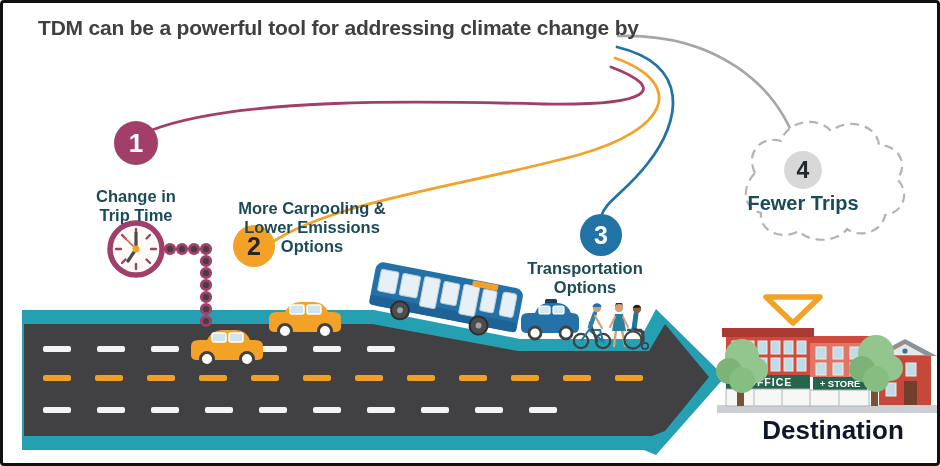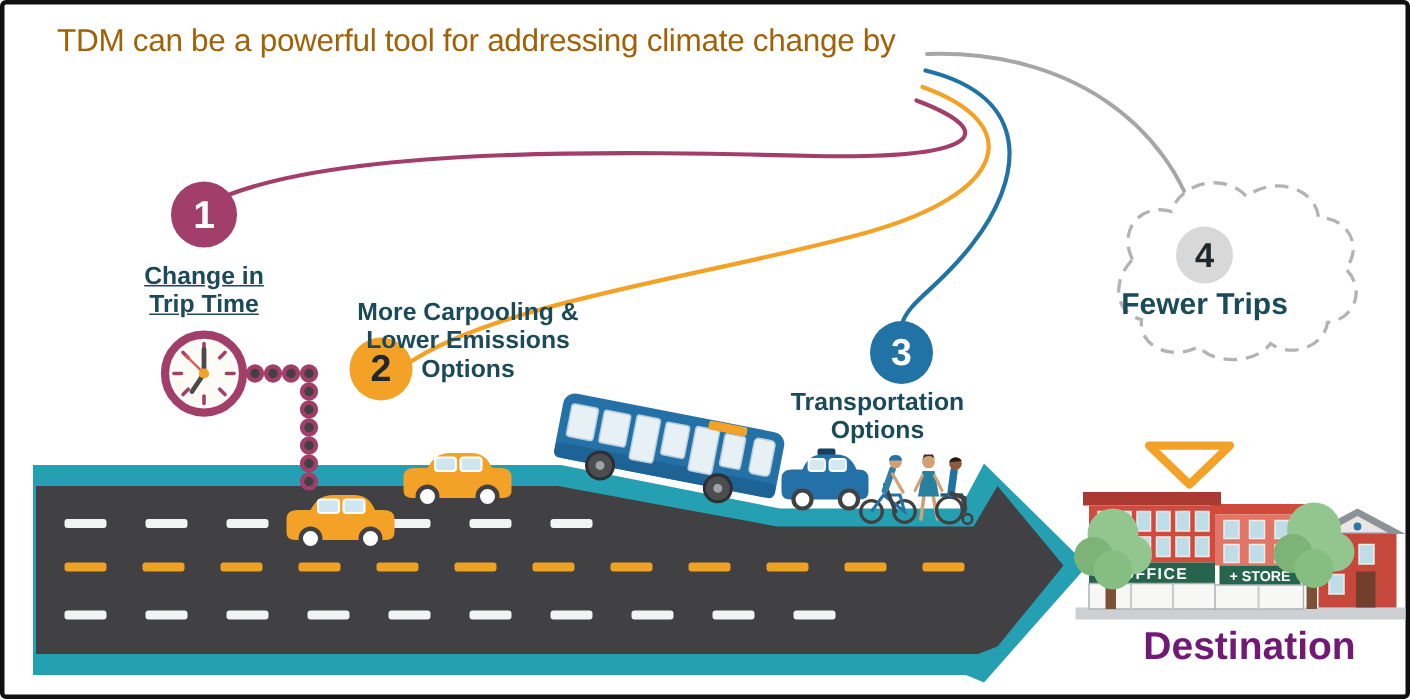--- a/index.html
+++ b/index.html
@@ -3,42 +3,42 @@
 <meta charset="utf-8">
 <style>
   html,body{margin:0;padding:0;background:#ffffff;font-family:"Liberation Sans",sans-serif;}
   #stage{
     position:relative;width:940px;height:466px;box-sizing:border-box;
     border:3px solid #101010;border-radius:4px;background:#ffffff;overflow:hidden;
   }
   #canvas{position:absolute;left:0;top:0;width:940px;height:466px;}
   .headline{
     position:absolute;left:35px;top:11px;width:640px;
-    font-size:21px;line-height:28px;font-weight:400;letter-spacing:-0.2px;
-    color:#a16207;
+    font-size:21px;line-height:28px;font-weight:700;letter-spacing:-0.2px;
+    color:#404040;
   }
   .badge{
     position:absolute;border-radius:50%;display:flex;align-items:center;justify-content:center;
     font-weight:800;z-index:3;
   }
   .badge-1{left:111px;top:118px;width:44px;height:44px;background:#a23e6a;color:#ffffff;font-size:26px;}
   .badge-2{left:230px;top:222px;width:42px;height:42px;background:#f3a227;color:#21272b;font-size:25px;}
   .badge-3{left:577px;top:211px;width:42px;height:42px;background:#2172a5;color:#ffffff;font-size:25px;}
   .badge-4{left:781px;top:148px;width:38px;height:38px;background:#d8d8d8;color:#21272b;font-size:23px;}
   .callout-label{
     position:absolute;text-align:center;font-weight:800;color:#1b4a59;
     font-size:16.5px;line-height:19px;z-index:3;
   }
-  .label-1{left:73px;top:172px;width:120px;text-decoration:underline;}
+  .label-1{left:73px;top:184px;width:120px;}
   .label-2{left:222px;top:182px;width:174px;margin-top:14px;}
   .label-3{left:502px;top:256px;width:160px;}
   .label-4{left:740px;top:191px;width:120px;font-size:20px;}
   .destination-label{
     position:absolute;left:738px;top:412px;width:184px;text-align:center;
-    font-weight:800;font-size:26px;color:#701a75;z-index:3;
+    font-weight:800;font-size:26px;color:#0f172a;z-index:3;
   }
 </style>
 </head>
 <body>
 
 <div id="stage">
 
   <svg id="canvas" viewBox="0 0 940 466">
 
     <path d="M 615,33 C 708,30 776,78 796,150" fill="none" stroke="#a6a6a6" stroke-width="2.6" stroke-linecap="round"></path>

